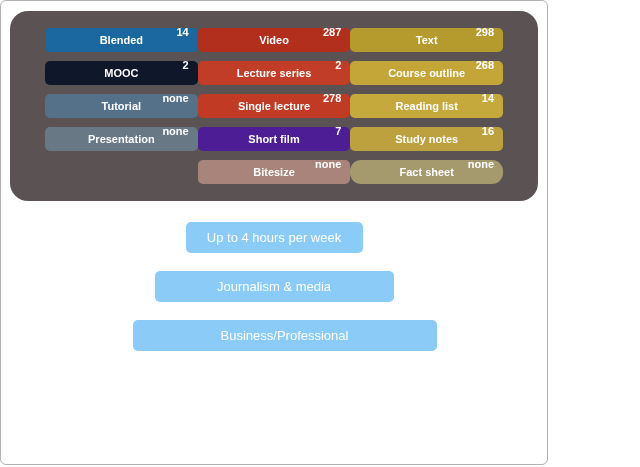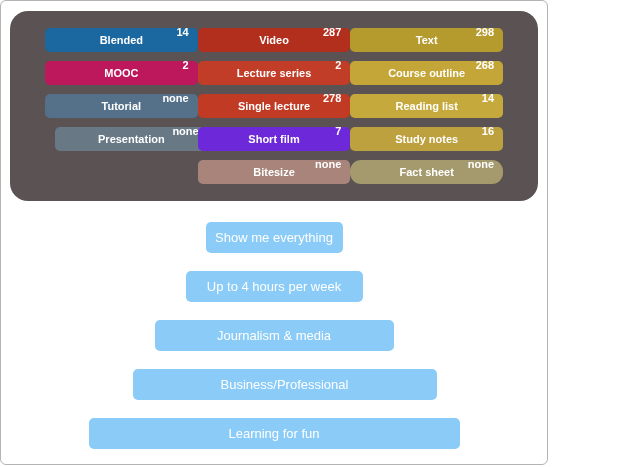--- a/index.html
+++ b/index.html
@@ -84,48 +84,48 @@
 
 <div class="frame">
 
   <div class="filter-panel" style="background-color: rgb(91, 83, 83);">
 
     <div class="filter-col">
       <button class="pill" style="background-color: rgb(27, 103, 160);">
         <span class="pill-label">Blended</span>
         <span class="pill-count">14</span>
       </button>
-      <button class="pill" style="background-color: #be185d;">
+      <button class="pill" style="background-color: #0f172a;">
         <span class="pill-label">MOOC</span>
         <span class="pill-count">2</span>
       </button>
       <button class="pill" style="background-color: rgb(85, 113, 138);">
         <span class="pill-label">Tutorial</span>
         <span class="pill-count">none</span>
       </button>
-      <button class="pill" style="background-color: rgb(104, 120, 132); margin-left: 10px;">
+      <button class="pill" style="background-color: rgb(104, 120, 132);">
         <span class="pill-label">Presentation</span>
         <span class="pill-count">none</span>
       </button>
     </div>
 
     <div class="filter-col">
       <button class="pill" style="background-color: rgb(178, 46, 29);">
         <span class="pill-label">Video</span>
         <span class="pill-count">287</span>
       </button>
       <button class="pill" style="background-color: rgb(193, 61, 39);">
         <span class="pill-label">Lecture series</span>
         <span class="pill-count">2</span>
       </button>
       <button class="pill" style="background-color: rgb(193, 58, 36);">
         <span class="pill-label">Single lecture</span>
         <span class="pill-count">278</span>
       </button>
-      <button class="pill" style="background-color: #6d28d9;">
+      <button class="pill" style="background-color: #4c1d95;">
         <span class="pill-label">Short film</span>
         <span class="pill-count">7</span>
       </button>
       <button class="pill" style="background-color: rgb(168, 132, 123);">
         <span class="pill-label">Bitesize</span>
         <span class="pill-count">none</span>
       </button>
     </div>
 
     <div class="filter-col">
@@ -147,20 +147,18 @@
       </button>
       <button class="pill" style="background-color: rgb(165, 154, 109); border-radius: 11px;">
         <span class="pill-label">Fact sheet</span>
         <span class="pill-count">none</span>
       </button>
     </div>
 
   </div>
 
   <div class="pyramid">
-    <button class="pyr-btn w1" style="background-color: rgb(139, 203, 247);">Show me everything</button>
     <button class="pyr-btn w2" style="background-color: rgb(139, 203, 247);">Up to 4 hours per week</button>
     <button class="pyr-btn w3" style="background-color: rgb(139, 203, 247); text-align: center;">Journalism &amp; media</button>
     <button class="pyr-btn w4" style="background-color: rgb(139, 203, 247); margin-left: 21px;">Business/Professional</button>
-    <button class="pyr-btn w5" style="background-color: rgb(139, 203, 247);">Learning for fun</button>
   </div>
 
 </div>
 
 </body></html>

